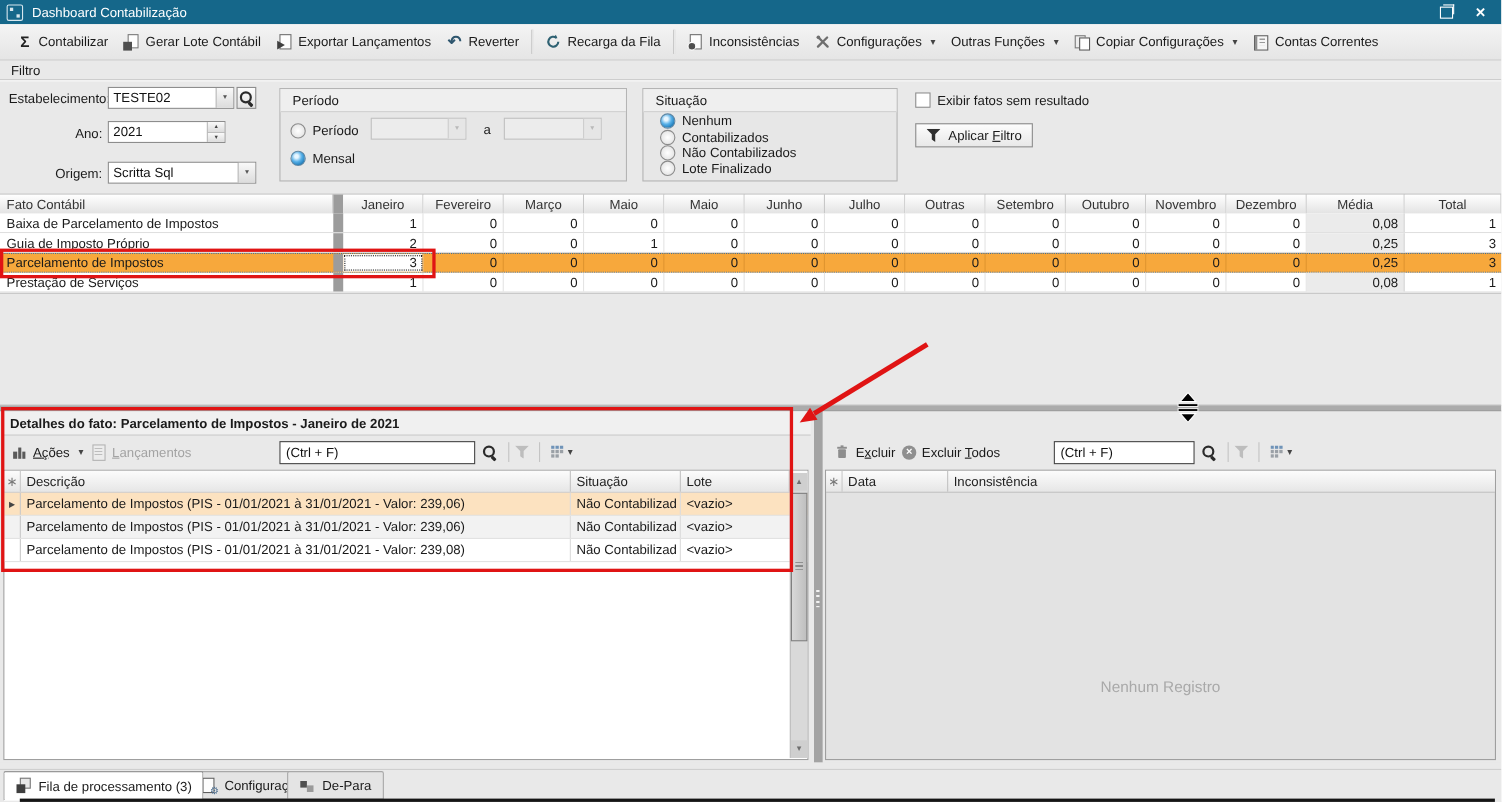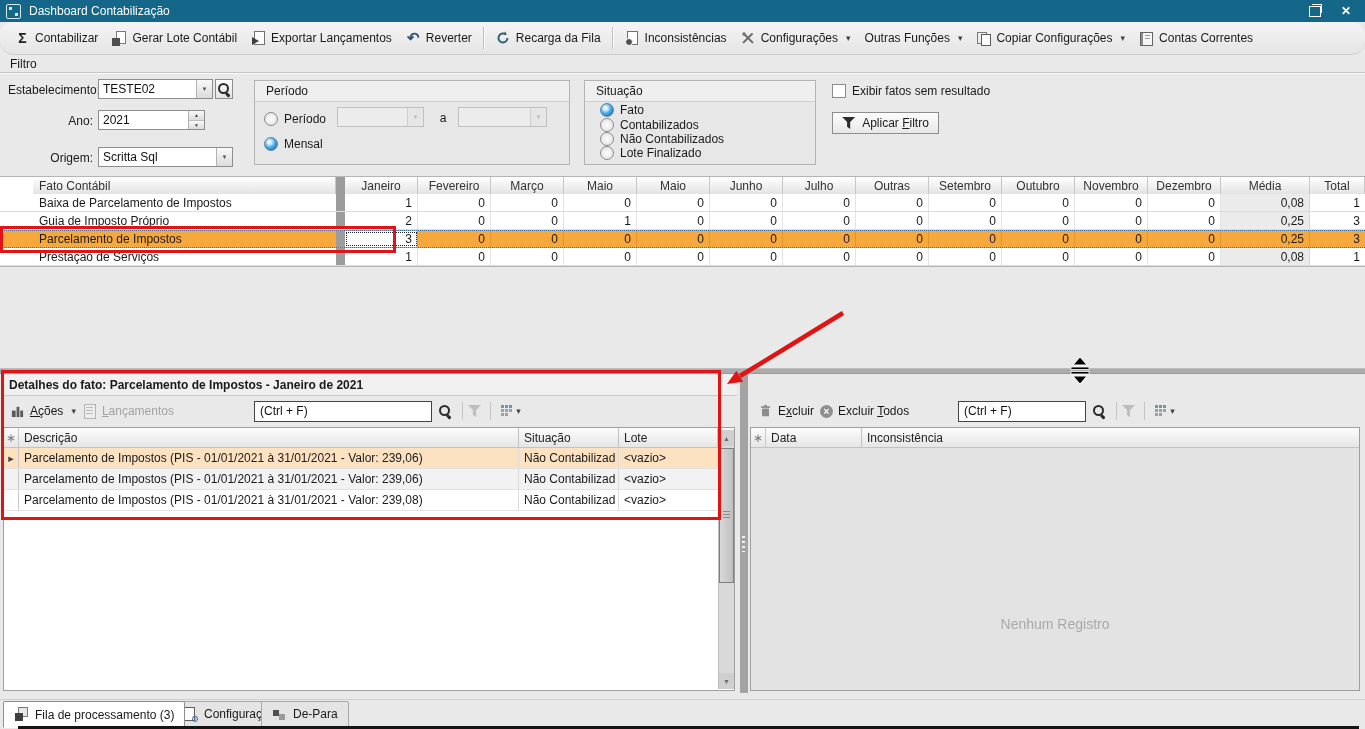--- a/index.html
+++ b/index.html
@@ -14,21 +14,21 @@
   .app-icon::after{content:"";position:absolute;right:2px;bottom:2px;width:3px;height:3px;background:#d7e7ee;}
   .title-text{margin-left:8px;font-size:12px;}
   .win-btns{margin-left:auto;display:flex;align-items:center;gap:20px;padding-right:14px;}
   .btn-restore{width:10px;height:9px;border:1px solid #fff;position:relative;}
   .btn-restore::before{content:"";position:absolute;left:2px;top:-3px;width:9px;height:8px;border:1px solid #fff;border-bottom:none;border-left:none;}
   .btn-close{color:#fff;font-size:12px;font-weight:bold;line-height:1;}
   .btn-close::before{content:"✕";}
 
   
   .toolbar{position:absolute;left:0;top:22px;right:0;height:32px;background:linear-gradient(#f4f4f4,#e5e5e5);
-           border-bottom:1px solid #cdcdcd;display:flex;align-items:center;padding:0 8px;border-radius:14px;}
+           border-bottom:1px solid #cdcdcd;display:flex;align-items:center;padding:0 8px;}
   .tb-item{display:flex;align-items:center;gap:5px;padding:4px 7px;white-space:nowrap;cursor:default;}
   .tb-sep{width:1px;height:22px;background:#c0c0c0;border-right:1px solid #fafafa;margin:0 4px;}
   .dd::after{content:"▾";font-size:9px;color:#444;margin-left:3px;}
 
   
   .ic{display:inline-flex;align-items:center;justify-content:center;width:15px;height:15px;position:relative;flex:none;}
   .i-sigma::before{content:"Σ";font-weight:bold;font-size:14px;color:#222;}
   .i-undo::before{content:"↶";font-weight:bold;font-size:15px;color:#2e566e;}
   .i-page{border:0;}
   .i-page::before{content:"";position:absolute;right:1px;top:0;width:8px;height:11px;border:1px solid #7a7a7a;background:#fdfdfd;}
@@ -88,21 +88,21 @@
   .radio-row{position:absolute;display:flex;align-items:center;gap:6px;}
   .checkbox{width:12px;height:12px;border:1px solid #8b8b8b;background:#fff;flex:none;}
   .apply-btn{position:absolute;left:832px;top:112px;width:107px;height:22px;background:linear-gradient(#fdfdfd,#e8e8e8);
              border:1px solid #8d8d8d;display:flex;align-items:center;justify-content:center;gap:7px;box-sizing:border-box;}
   .accel{text-decoration:underline;}
 
   
   .mgrid{position:absolute;left:0;top:176px;width:1365px;border-top:1px solid #b5b5b5;border-bottom:1px solid #b5b5b5;box-sizing:border-box;background:#fff;}
   .mg-row,.mg-hrow{display:flex;height:18px;box-sizing:border-box;}
   .mg-hrow{height:17px;}
-  .mg-name{width:303px;display:flex;align-items:center;padding:0 6px;box-sizing:border-box;overflow:hidden;white-space:nowrap;margin-left:33px;}
+  .mg-name{width:303px;display:flex;align-items:center;padding:0 6px;box-sizing:border-box;overflow:hidden;white-space:nowrap;}
   .mg-fix{width:9px;background:#9c9c9c;flex:none;}
   .mg-cell{width:73px;display:flex;align-items:center;justify-content:flex-end;padding:0 5px;border-right:1px solid #e4e4e4;box-sizing:border-box;}
   .mg-media{width:89px;display:flex;align-items:center;justify-content:flex-end;padding:0 5px;background:#ebebeb;border-right:1px solid #d6d6d6;box-sizing:border-box;}
   .mg-total{flex:1;display:flex;align-items:center;justify-content:flex-end;padding:0 5px;box-sizing:border-box;}
   .mg-hrow .mg-cell,.mg-hrow .mg-media,.mg-hrow .mg-total{justify-content:center;background:linear-gradient(#ffffff,#e3e3e3);border-right:1px solid #c7c7c7;color:#333;}
   .mg-hrow .mg-name{background:linear-gradient(#ffffff,#e3e3e3);border-right:1px solid #c7c7c7;color:#333;}
   .mg-row{background:#fff;border-bottom:1px solid #dcdcdc;}
   .mg-row.sel{background:#F7A83C;border-top:1px dotted #3c6e9e;border-bottom:1px dotted #3c6e9e;}
   .mg-row.sel .mg-cell{border-right-color:#e0952f;}
   .mg-row.sel .mg-media{background:transparent;border-right-color:#e0952f;}
@@ -278,21 +278,21 @@
   <div class="radio-row" style="left:264px;top:137px;">
     <span class="radio on"></span>
     <span>Mensal</span>
   </div>
 
   <div class="groupbox" style="left:584px;top:80px;width:232px;height:85px;">
     <div class="gb-title">Situação</div>
   </div>
   <div class="radio-row" style="left:600px;top:103px;">
     <span class="radio on"></span>
-    <span>Fato</span>
+    <span>Nenhum</span>
   </div>
   <div class="radio-row" style="left:600px;top:118px;">
     <span class="radio"></span>
     <span>Contabilizados</span>
   </div>
   <div class="radio-row" style="left:600px;top:132px;">
     <span class="radio"></span>
     <span>Não Contabilizados</span>
   </div>
   <div class="radio-row" style="left:600px;top:146px;">

